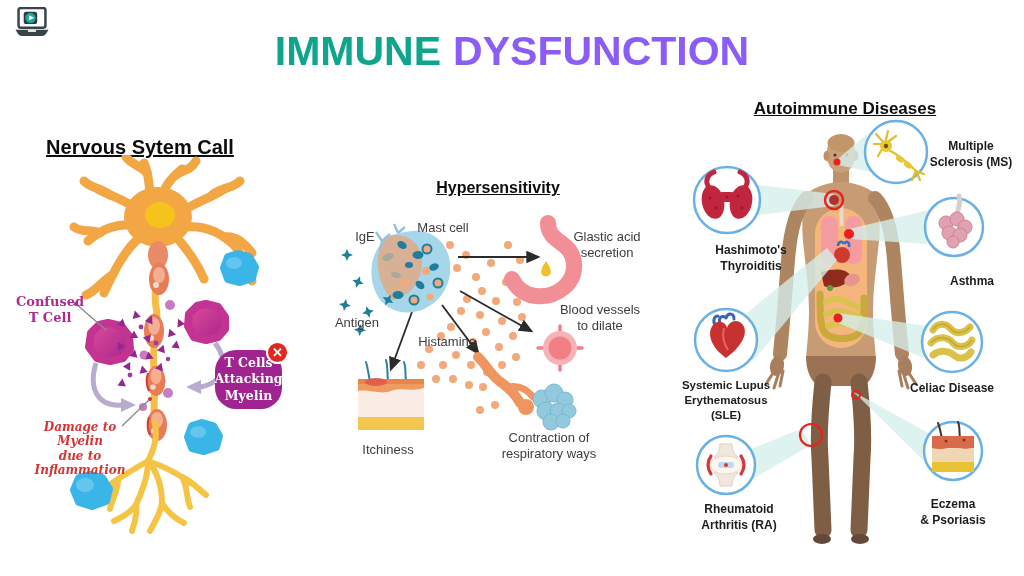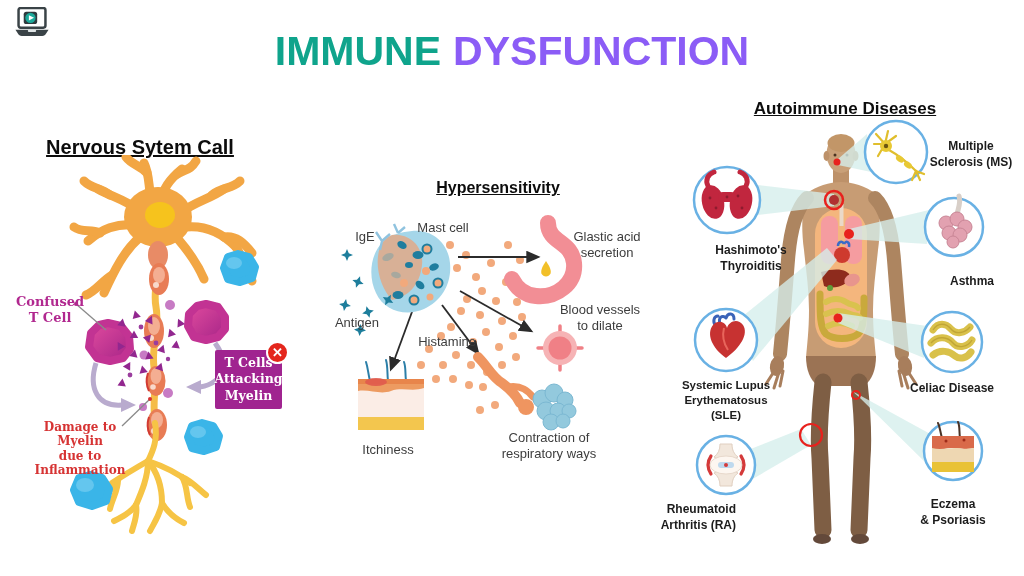--- a/index.html
+++ b/index.html
@@ -9,21 +9,21 @@
   .title{left:0;right:0;top:28px;text-align:center;font-weight:bold;font-size:41px;letter-spacing:0px;}
   .title .t1{color:#0FA48C;margin-right:12px;margin-top:26px;}
   .title .t2{color:#8b5cf6;}
   .sechead{font-weight:bold;color:#0c0c0c;text-align:center;text-decoration:underline;}
   .lbl{font-size:13px;color:#3d3d3d;text-align:center;white-space:pre-line;line-height:1.25;}
   .dlbl{font-weight:bold;font-size:12px;color:#1c1c1c;text-align:center;white-space:pre-line;line-height:1.3;}
   .serif{font-family:"DejaVu Serif",serif;font-weight:bold;white-space:pre-line;text-align:center;line-height:1.2;}
   .confused{color:#B1288F;font-size:13px;}
   .immune{color:#0F7D80;font-size:11.5px;}
   .damage{color:#D63333;font-size:12px;}
-  .attackbox{background:#A02490;color:#fff;border-radius:2px;font-size:12.5px;line-height:1.3;
+  .attackbox{background:#A02490;color:#fff;border-radius:21px;font-size:12.5px;line-height:1.3;
              display:flex;align-items:center;justify-content:center;}
   .xbadge{background:#E4261C;color:#fff;border-radius:50%;width:23px;height:23px;display:flex;
           align-items:center;justify-content:center;font-weight:bold;font-size:13px;border:2px solid #fff;box-sizing:border-box;}
   .logo{left:14px;top:7px;display:flex;align-items:flex-start;gap:5px;}
   .brand{line-height:1;}
   .brand .b{font-weight:bold;font-size:20px;color:#17A294;}
   .brand .o{font-weight:bold;font-size:20px;color:#1B2A5E;}
   .tagline{font-size:6px;letter-spacing:1.6px;color:#6BA7A2;margin-top:1px;}
 </style>
 </head>
@@ -168,21 +168,21 @@
     <g stroke="#8A8A8A" stroke-width="1.3">
       <line x1="66" y1="149" x2="96" y2="175"></line>
         <line x1="112" y1="271" x2="140" y2="244"></line>
     </g>
     <circle cx="66" cy="149" r="2" fill="#B1288F"></circle>
       <circle cx="140" cy="244" r="2" fill="#D63333"></circle>
   </svg>
 
   <div class="abs serif confused" style="left:14px;top:294px;width:72px;">Confused
 T Cell</div>
-  <div class="abs serif damage" style="left:20px;top:420px;width:120px;">Damage to Myelin
+  <div class="abs serif damage" style="left:20px;top:420px;width:120px;font-style:italic;">Damage to Myelin
 due to Inflammation</div>
   <div class="abs serif attackbox" style="left:215px;top:350px;width:67px;height:59px;">T Cells
 Attacking
 Myelin</div>
   <div class="abs xbadge" style="left:266px;top:341px;">✕</div>
 
   <div class="abs sechead" style="left:412px;top:179px;width:172px;font-size:16px;">Hypersensitivity</div>
 
   <svg class="abs" style="left:330px;top:205px;" width="330" height="265" viewBox="0 0 330 265">
     <defs>
@@ -502,18 +502,18 @@
   </svg>
 
   <div class="abs dlbl" style="left:701px;top:243px;width:100px;">Hashimoto's
 Thyroiditis</div>
   <div class="abs dlbl" style="left:925px;top:139px;width:92px;">Multiple
 Sclerosis (MS)</div>
   <div class="abs dlbl" style="left:914px;top:274px;width:80px;text-align:right;">Asthma</div>
   <div class="abs dlbl" style="left:668px;top:378px;width:116px;font-size:11.5px;">Systemic Lupus
 Erythematosus (SLE)</div>
   <div class="abs dlbl" style="left:902px;top:381px;width:100px;">Celiac Disease</div>
-  <div class="abs dlbl" style="left:646px;top:502px;width:90px;text-align:right;">Rheumatoid
+  <div class="abs dlbl" style="left:694px;top:502px;width:90px;">Rheumatoid
 Arthritis (RA)</div>
   <div class="abs dlbl" style="left:908px;top:497px;width:90px;">Eczema
 &amp; Psoriasis</div>
 
 </div>
 
 </body></html>

